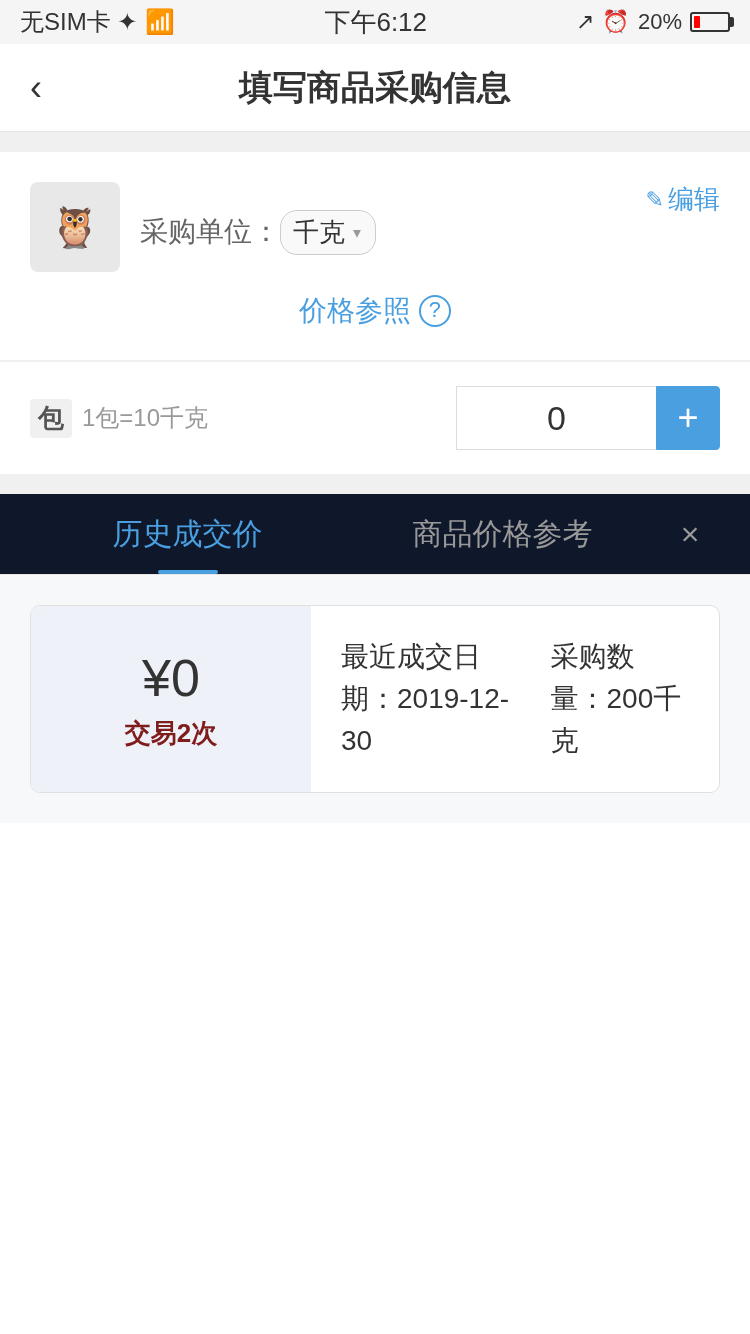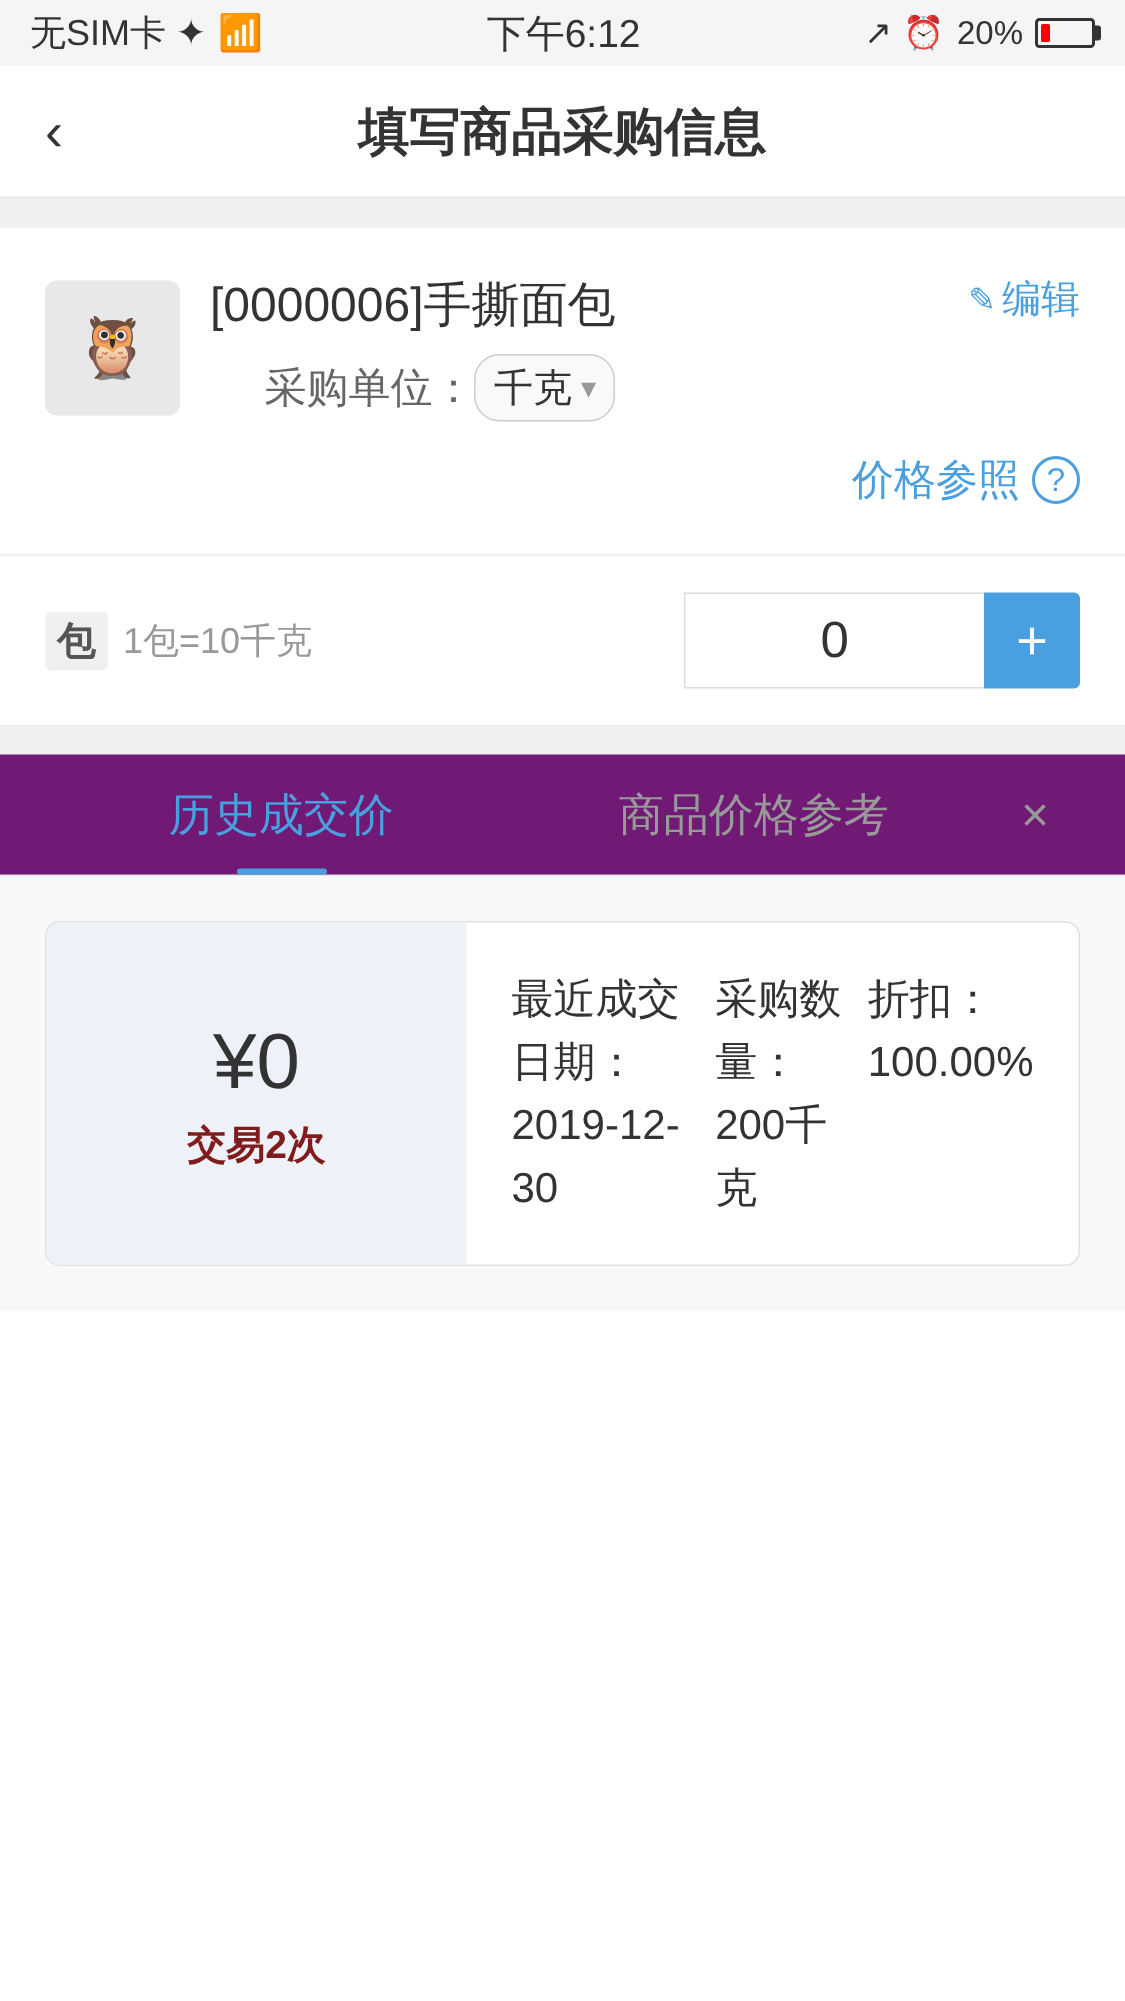--- a/index.html
+++ b/index.html
@@ -122,22 +122,23 @@
       align-items: center;
       gap: 4px;
       white-space: nowrap;
       flex-shrink: 0;
     }
     .edit-icon { font-size: 22px; }
 
     .product-info-row {
       display: flex;
       align-items: center;
-      justify-content: flex-end;
+      justify-content: center;
       margin-top: 10px;
+      font-family: Liberation Mono, monospace;
     }
     .unit-label { font-size: 28px; color: #666; }
     .unit-select {
       display: inline-flex;
       align-items: center;
       border: 1px solid #ccc;
       border-radius: 17px;
       padding: 4px 12px;
       font-size: 26px;
       color: #333;
@@ -221,21 +222,21 @@
     }
 
     
     .tabs-section {
       background: #f7f8fa;
       margin-top: 20px;
     }
     .tabs-header {
       display: flex;
       align-items: center;
-      background: #701a75;
+      background: #0f172a;
       border-bottom: 1px solid #e8e8e8;
       padding: 0 30px;
       position: relative;
     }
     .tab-item {
       flex: 1;
       height: 80px;
       display: flex;
       align-items: center;
       justify-content: center;
@@ -345,23 +346,20 @@
   <span class="nav-title">填写商品采购信息</span>
 </div>
 
 <div class="product-card">
   <div class="product-header">
     <div class="product-left">
       <div class="product-thumbnail">
         <span class="owl-icon">🦉</span>
       </div>
       <div>
-        <div class="product-name">
-          <span>[0000006]</span><span>手撕面包</span>
-        </div>
         <div class="product-info-row">
           <span class="unit-label">采购单位：</span>
           <div class="unit-select">
             <span>千克</span>
             <span class="dropdown-arrow">▾</span>
           </div>
         </div>
       </div>
     </div>
     <div class="edit-link">
@@ -409,21 +407,18 @@
         </div>
         <div class="trade-count">交易2次</div>
       </div>
       <div class="price-card-right">
         <div class="detail-row">
           <span>最近成交日期：</span><span>2019-12-30</span>
         </div>
         <div class="detail-row">
           <span>采购数量：</span><span>200千克</span>
         </div>
-        <div class="detail-row">
-          <span>折扣：</span><span>100.00%</span>
-        </div>
       </div>
     </div>
   </div>
 </div>
 
 <div class="content-area"></div>
 
 </body></html>

